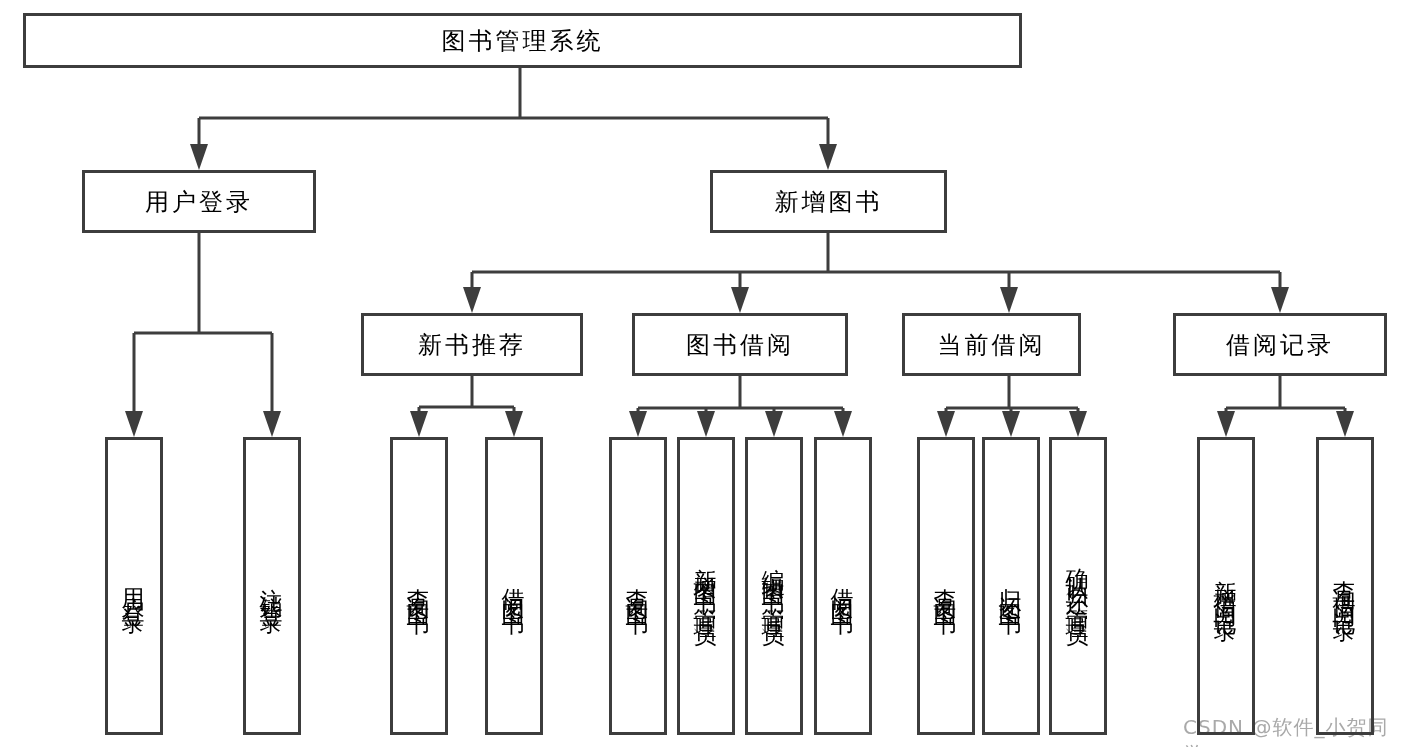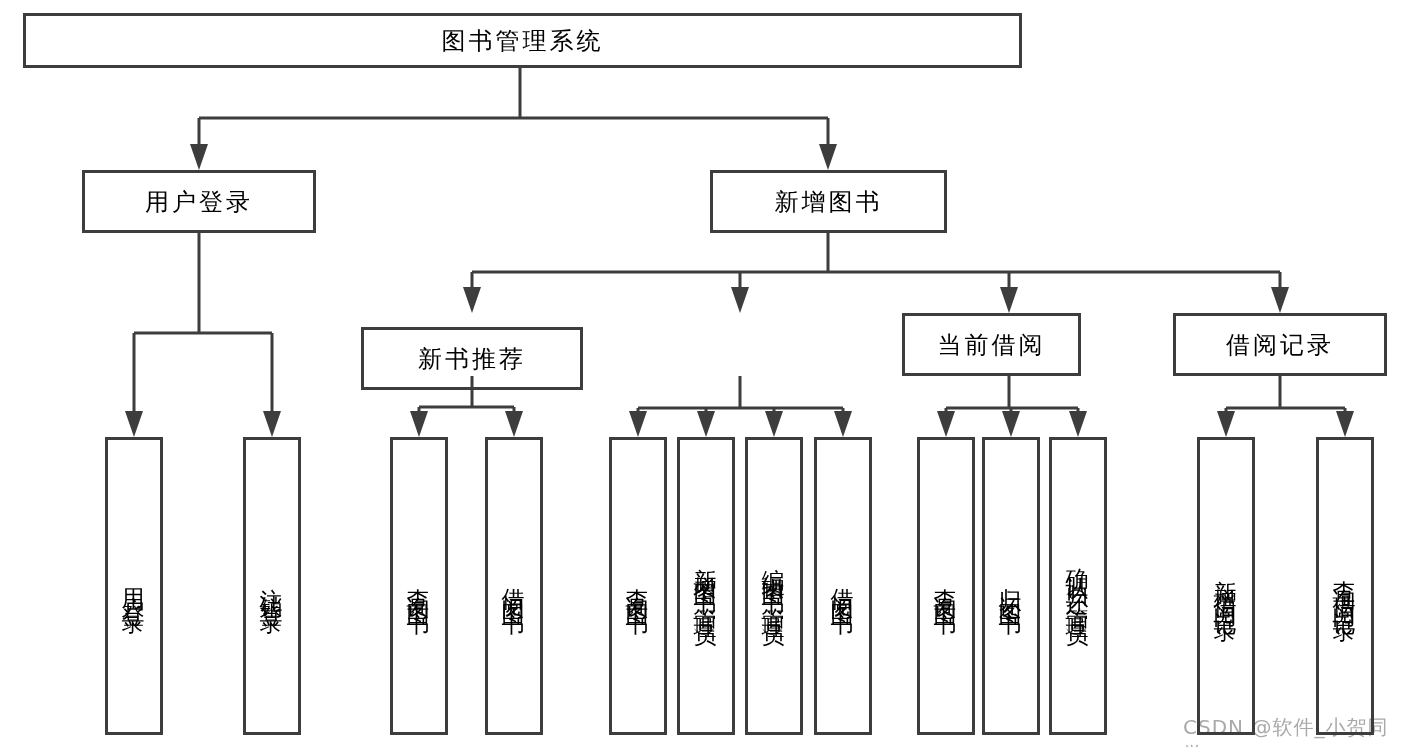--- a/index.html
+++ b/index.html
@@ -72,21 +72,22 @@
       <polygon points="1217,411 1235,411 1226,437"></polygon>
       <polygon points="1336,411 1354,411 1345,437"></polygon>
     </g>
   </svg>
 
   <div class="node h" style="left:23px;top:13px;width:999px;height:55px">图书管理系统</div>
 
   <div class="node h" style="left:82px;top:170px;width:234px;height:63px">用户登录</div>
   <div class="node h" style="left:710px;top:170px;width:237px;height:63px">新增图书</div>
 
-  <div class="node h" style="left:361px;top:327px;width:222px;height:63px">新书推荐</div>
+  <div class="node h" style="left:361px;top:313px;width:222px;height:63px">新书推荐</div>
+  <div class="node h" style="left:632px;top:313px;width:216px;height:63px">图书借阅</div>
   <div class="node h" style="left:902px;top:313px;width:179px;height:63px">当前借阅</div>
   <div class="node h" style="left:1173px;top:313px;width:214px;height:63px">借阅记录</div>
 
   <div class="node v" style="left:105px;top:437px;width:58px;height:298px">用户登录</div>
   <div class="node v" style="left:243px;top:437px;width:58px;height:298px">注销登录</div>
 
   <div class="node v" style="left:390px;top:437px;width:58px;height:298px">查询图书</div>
   <div class="node v" style="left:485px;top:437px;width:58px;height:298px">借阅图书</div>
 
   <div class="node v" style="left:609px;top:437px;width:58px;height:298px">查询图书</div>

